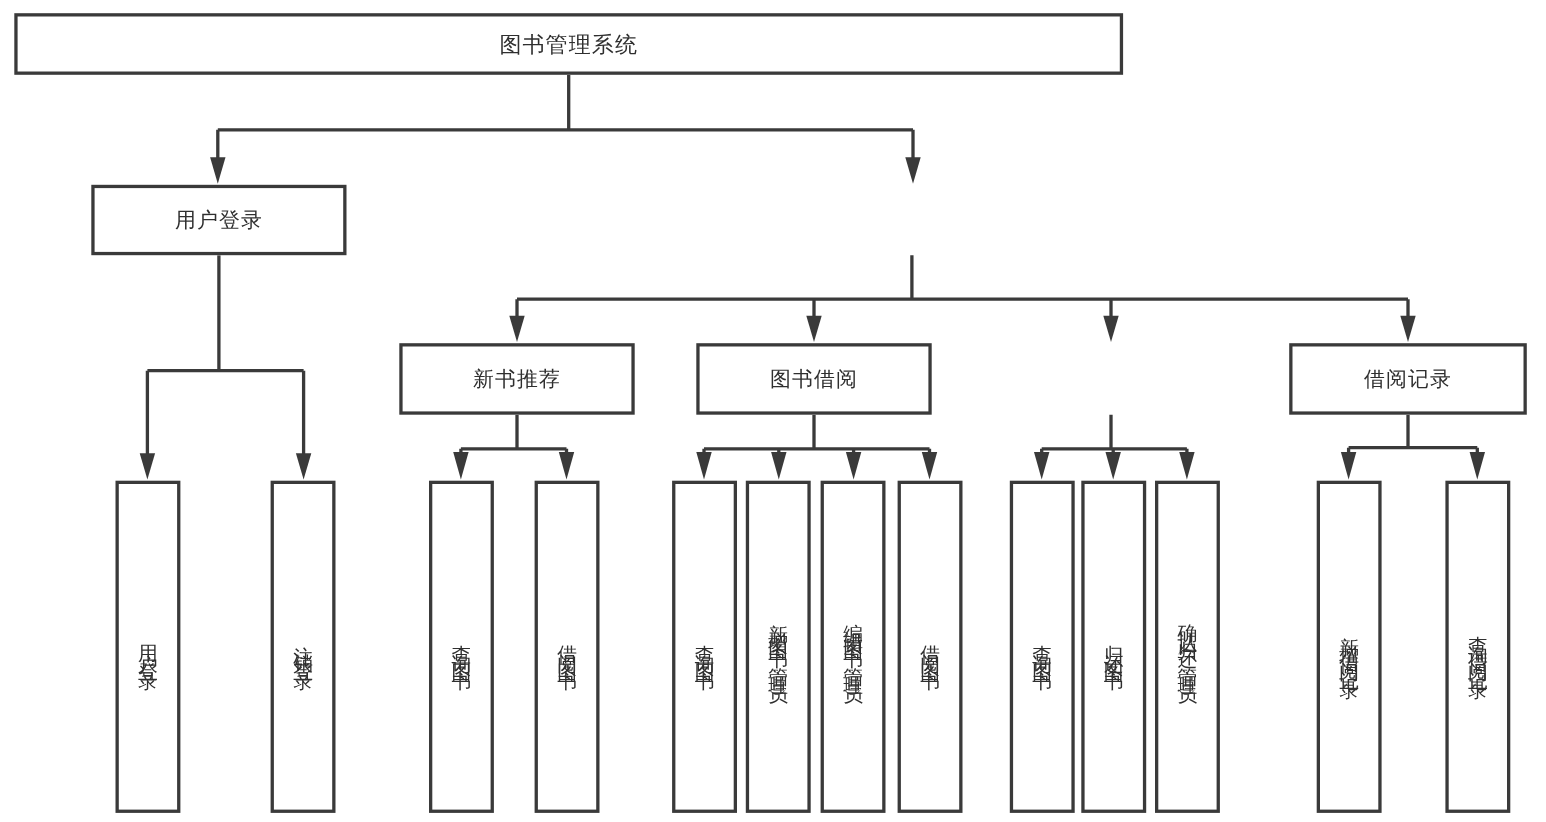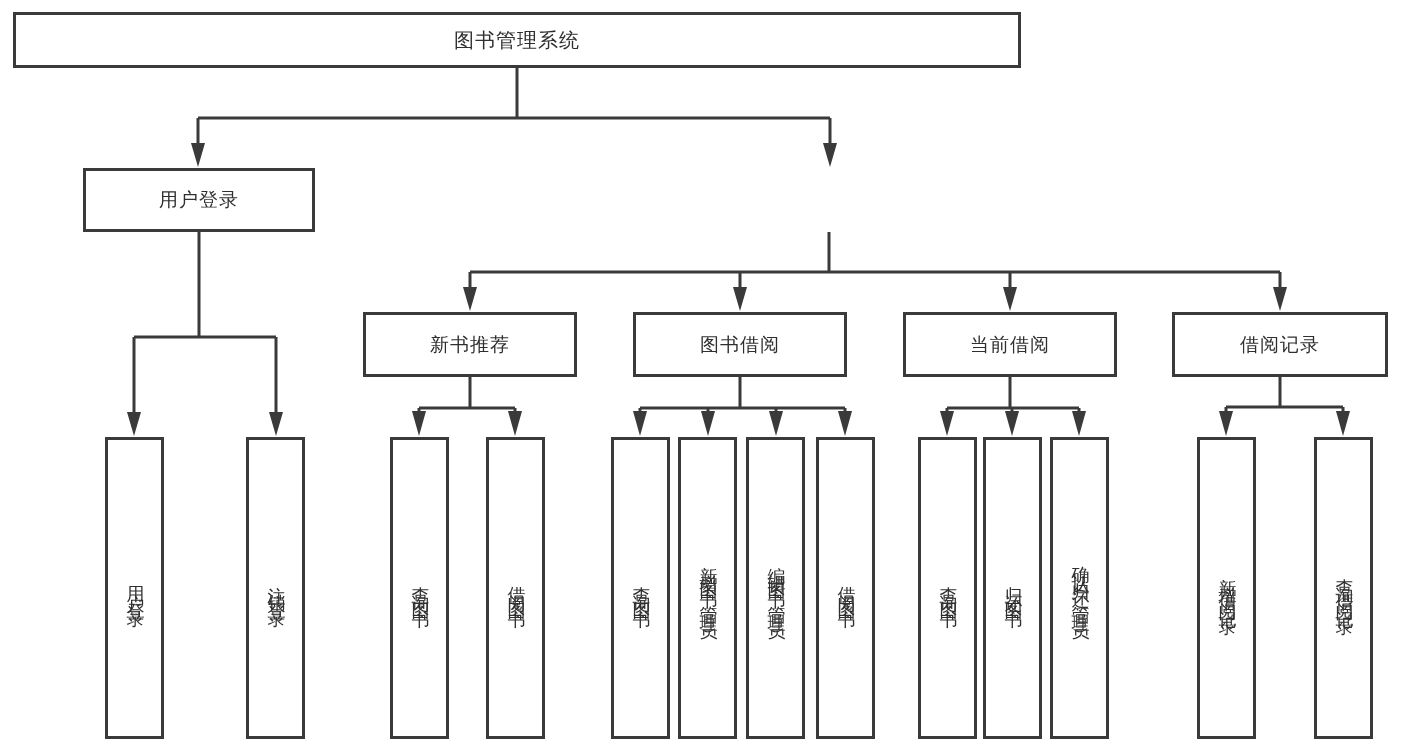--- a/index.html
+++ b/index.html
@@ -8,21 +8,21 @@
     --watermark: #a3a3a3;
     --bg: #ffffff;
   }
   * { margin: 0; padding: 0; box-sizing: border-box; }
   html, body { background: var(--bg); }
   .canvas {
     position: relative;
     width: 1405px;
     height: 747px;
     background: var(--bg);
-    font-family: Liberation Mono, monospace;
+    font-family: Liberation Serif, serif;
     overflow: hidden;
   }
   .connectors {
     position: absolute;
     left: 0; top: 0;
     width: 1405px; height: 747px;
     pointer-events: none;
   }
   .connectors path.stroke { fill: none; stroke: var(--line); stroke-width: 3; }
   .connectors path.head   { fill: var(--line); stroke: none; }
@@ -131,23 +131,20 @@
   <div class="hbox" style="left:83px; top:168px; width:232px; height:64px;">
     <span>用户登录</span>
   </div>
 
   <div class="hbox" style="left:363px; top:312px; width:214px; height:65px;">
     <span>新书推荐</span>
   </div>
   <div class="hbox" style="left:633px; top:312px; width:214px; height:65px;">
     <span>图书借阅</span>
   </div>
-  <div class="hbox" style="left:903px; top:312px; width:214px; height:65px;">
-    <span>当前借阅</span>
-  </div>
   <div class="hbox" style="left:1172px; top:312px; width:216px; height:65px;">
     <span>借阅记录</span>
   </div>
 
   <div class="leaf" style="left:105px;">
       <span class="vtext">用户登录</span>
     </div>
   <div class="leaf" style="left:246px;">
       <span class="vtext">注销登录</span>
     </div>

